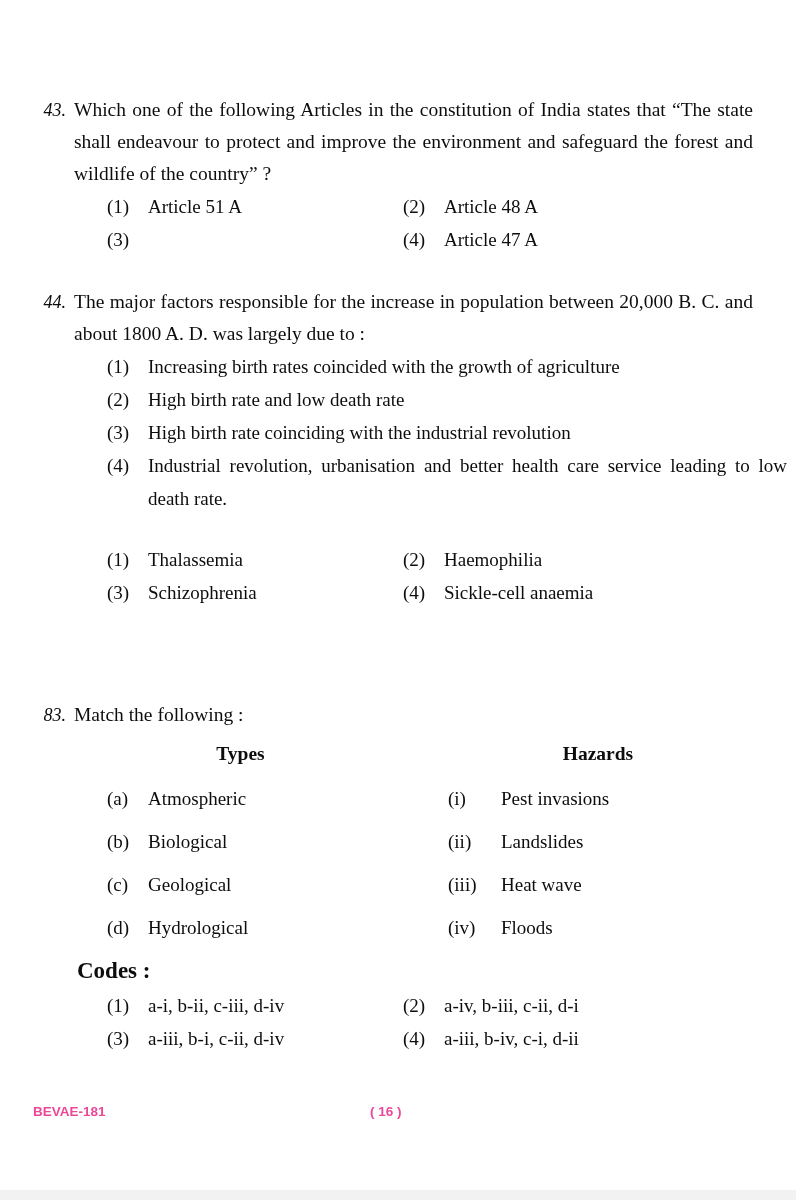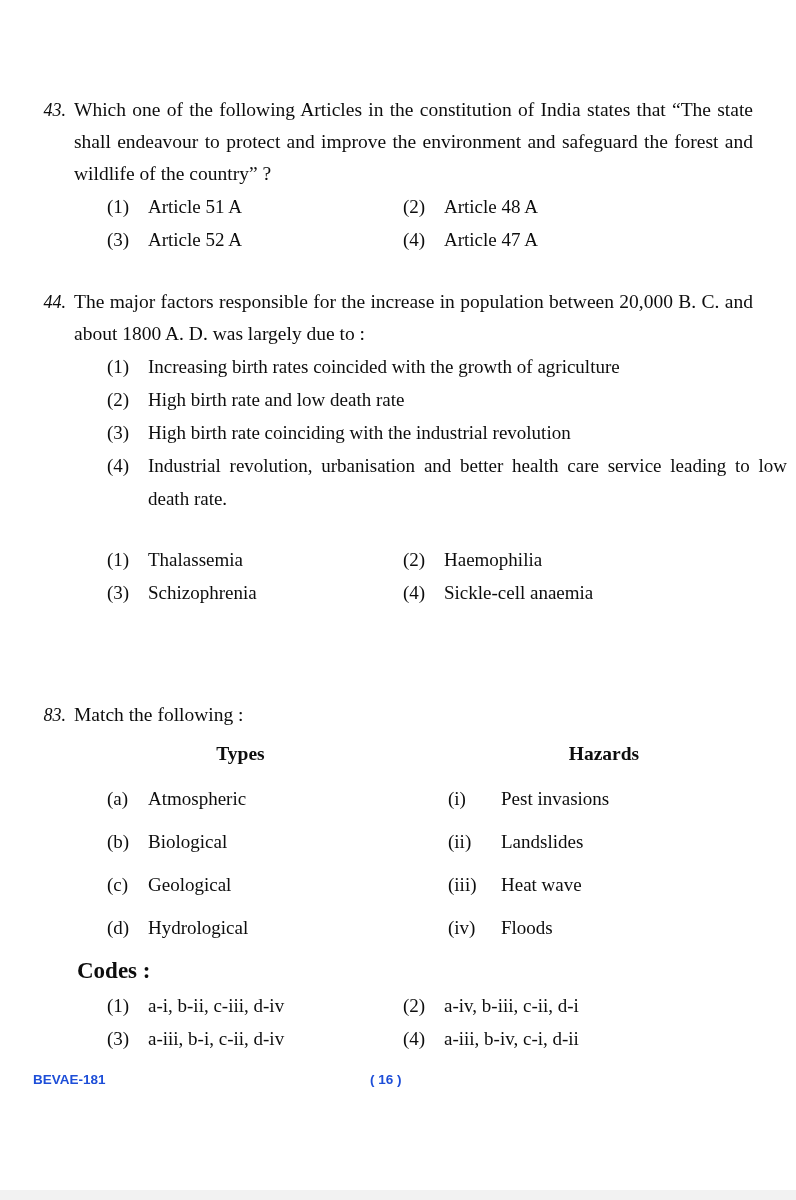--- a/index.html
+++ b/index.html
@@ -105,21 +105,20 @@
   
   .match-wrap {
     margin-left: 74px;
     margin-top: 6px;
   }
   .match-headers {
     display: flex;
     font-weight: bold;
     font-size: 19.5px;
     line-height: 34px;
-    gap: 6px;
   }
   .match-head-left {
     width: 341px;
     text-align: center;
     padding-right: 74px;
     box-sizing: border-box;
   }
   .match-head-right {
     width: 300px;
     text-align: center;
@@ -159,27 +158,27 @@
     font-weight: bold;
     font-size: 23px;
     line-height: 36px;
     margin-top: 4px;
   }
 
   
   .footer {
     position: absolute;
     left: 0;
-    top: 1072px;
+    top: 1104px;
     width: 796px;
     height: 26px;
     font-family: "Liberation Sans", "DejaVu Sans", sans-serif;
     font-weight: bold;
     font-size: 13.5px;
-    color: #1d4ed8;
+    color: #ec4899;
   }
   .footer-code {
     position: absolute;
     left: 33px;
     top: 0;
   }
   .footer-page {
     position: absolute;
     left: 370px;
     top: 0;
@@ -205,21 +204,20 @@
       <div class="opt">
         <span class="opt-label">(1)</span>
         <span class="opt-body">Article 51 A</span>
       </div>
       <div class="opt">
         <span class="opt-label">(2)</span>
         <span class="opt-body">Article 48 A</span>
       </div>
       <div class="opt">
         <span class="opt-label">(3)</span>
-        <span class="opt-body">Article 52 A</span>
       </div>
       <div class="opt">
         <span class="opt-label">(4)</span>
         <span class="opt-body">Article 47 A</span>
       </div>
     </div>
   </div>
 
   <div class="question" id="q44">
     <div class="q-row">

